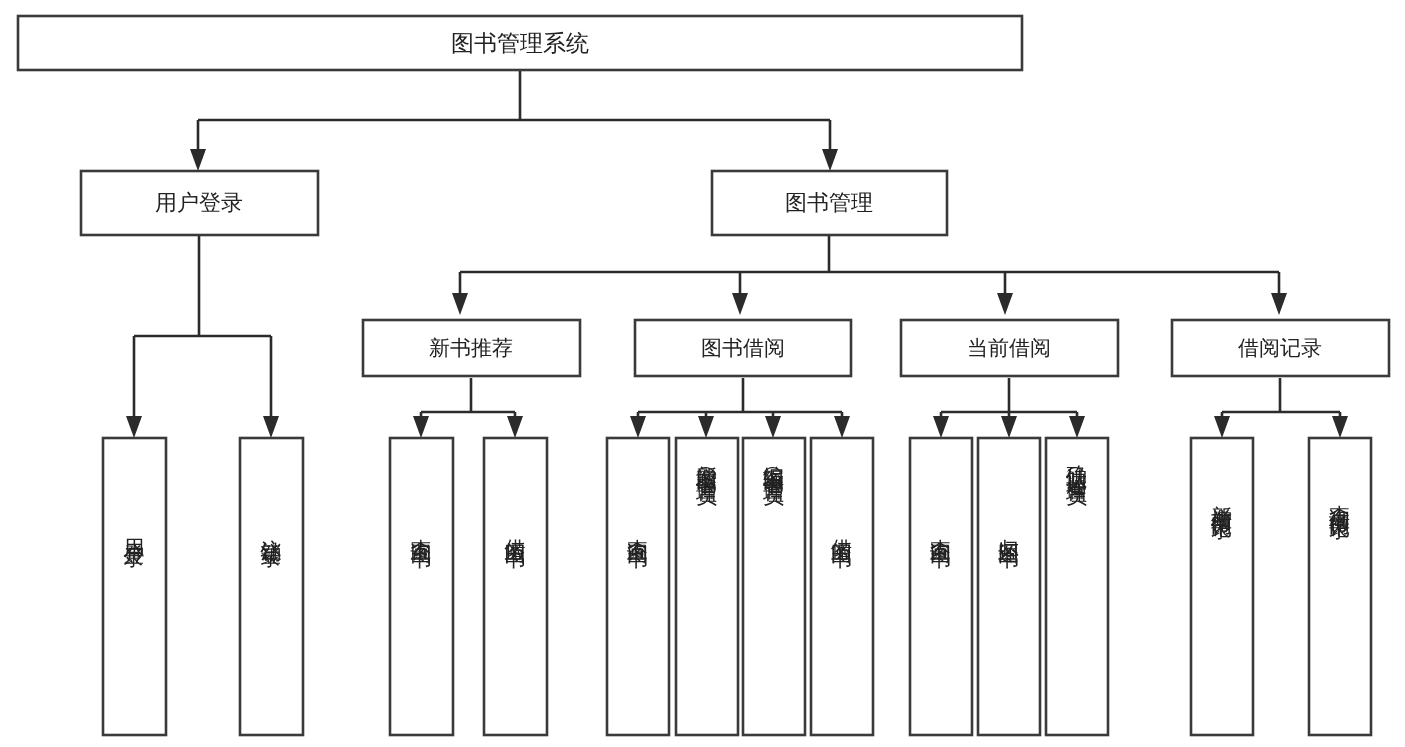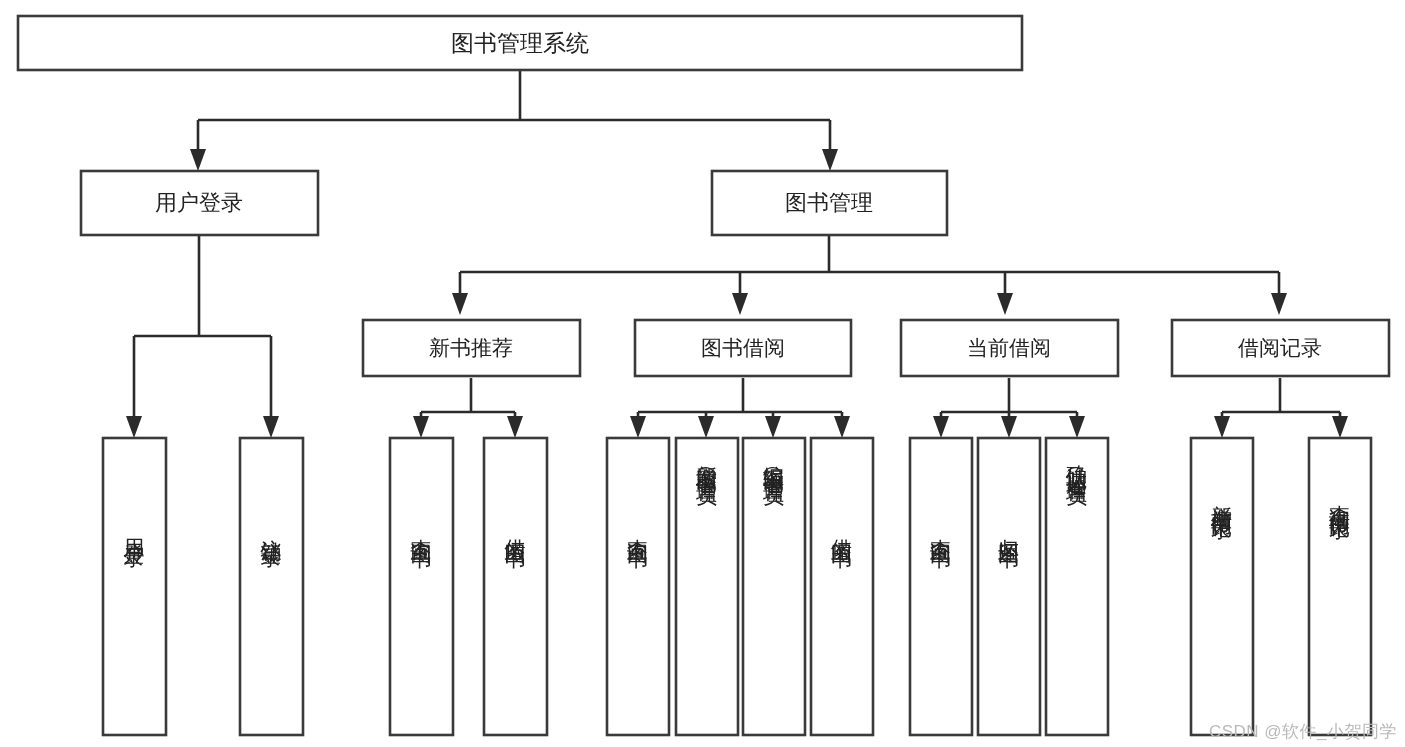--- a/index.html
+++ b/index.html
@@ -250,14 +250,13 @@
     <span class="leaf-label">确认归还（管理员）</span>
   </div>
 
   <div class="leaf-label-wrap" style="left:1191px; top:436px; width:62px; height:297px; padding-top:50px;">
     <span class="leaf-label">新增借阅记录</span>
   </div>
   <div class="leaf-label-wrap" style="left:1309px; top:436px; width:62px; height:297px; padding-top:50px;">
     <span class="leaf-label">查询借阅记录</span>
   </div>
 
-  <div class="watermark">CSDN @软件_小贺同学</div>
 </div>
 
 </body></html>

